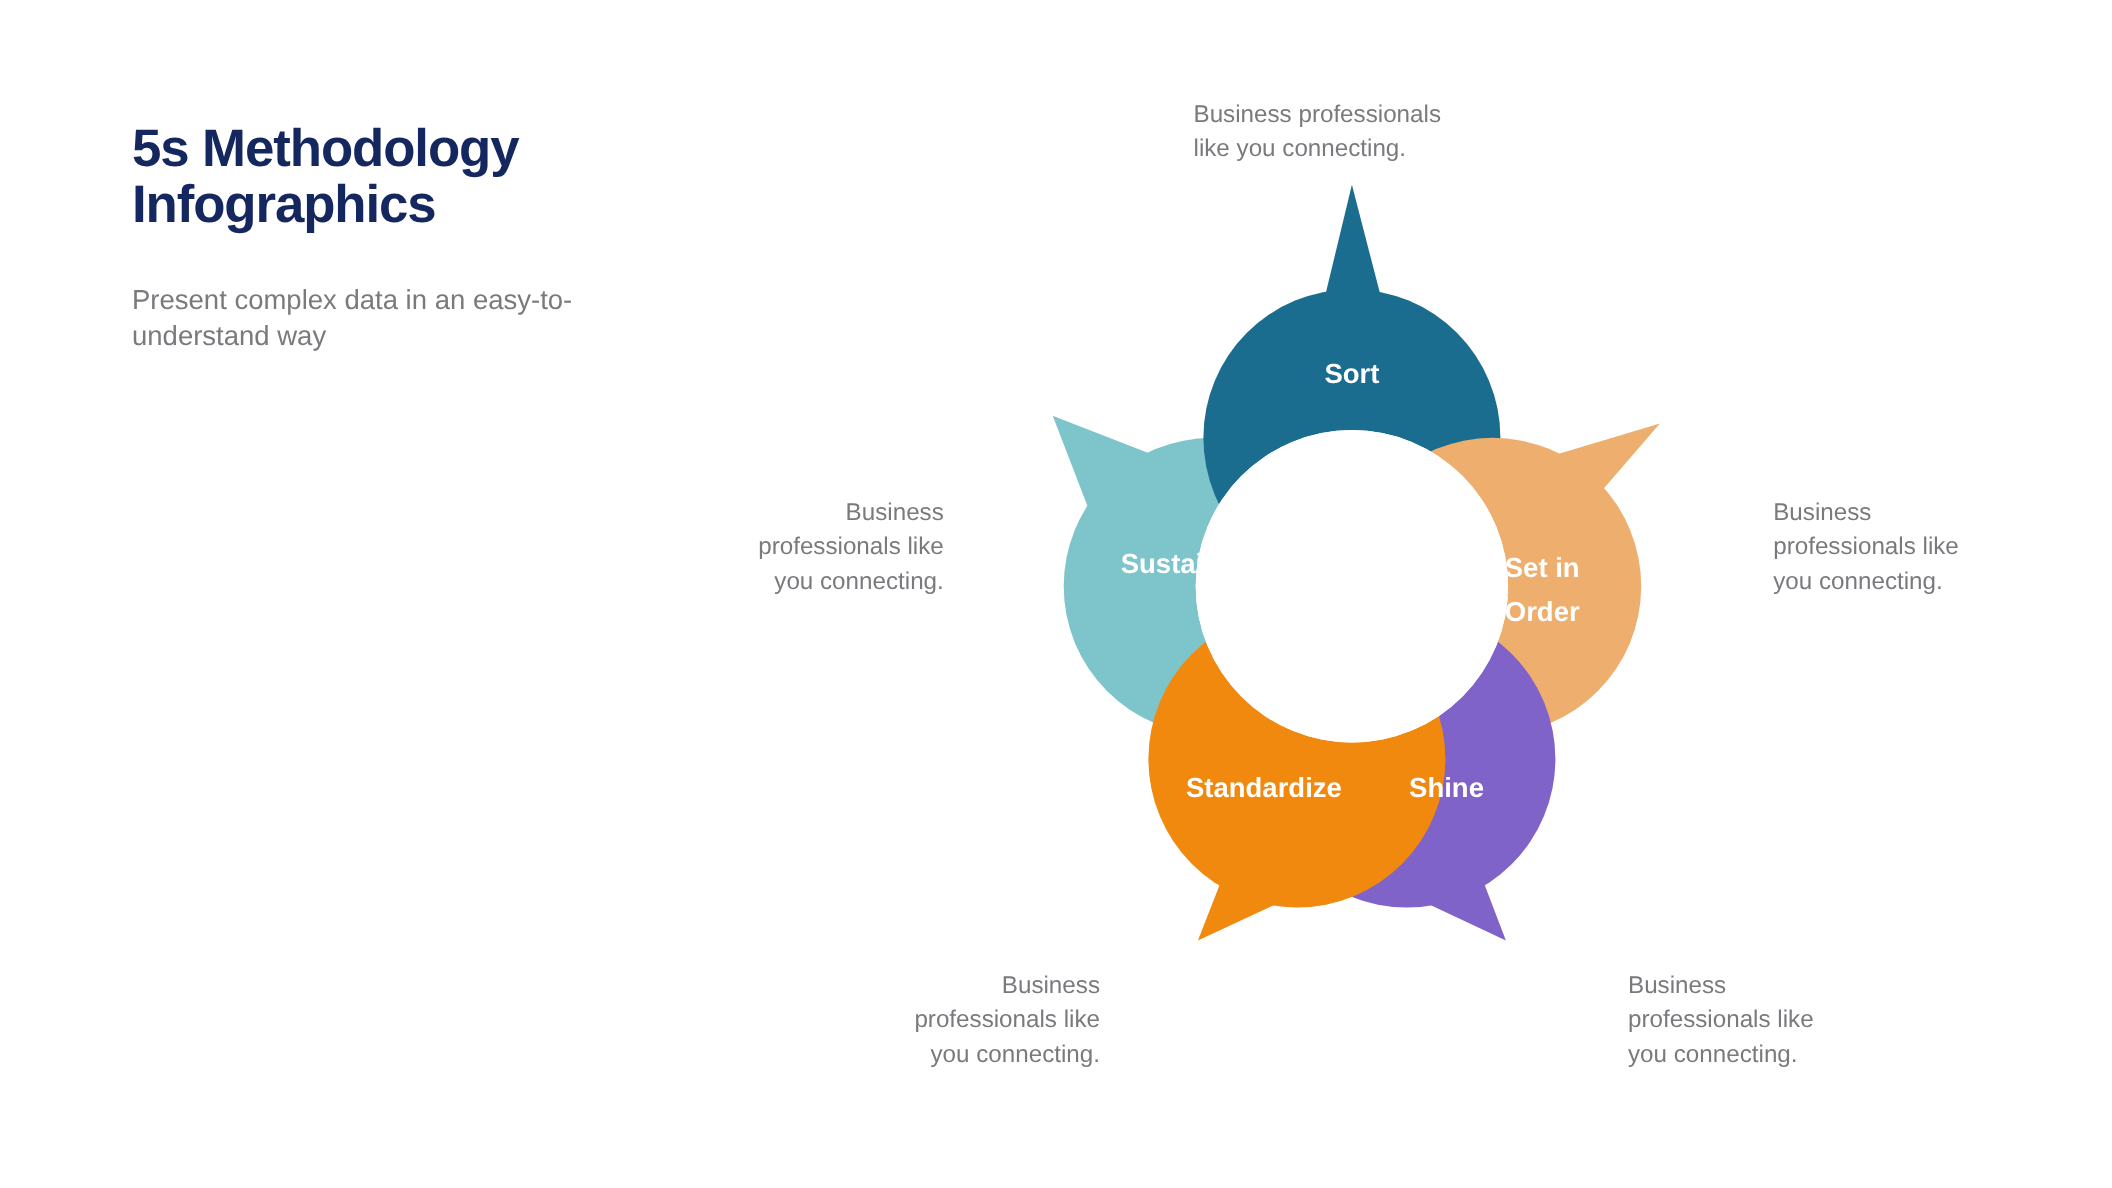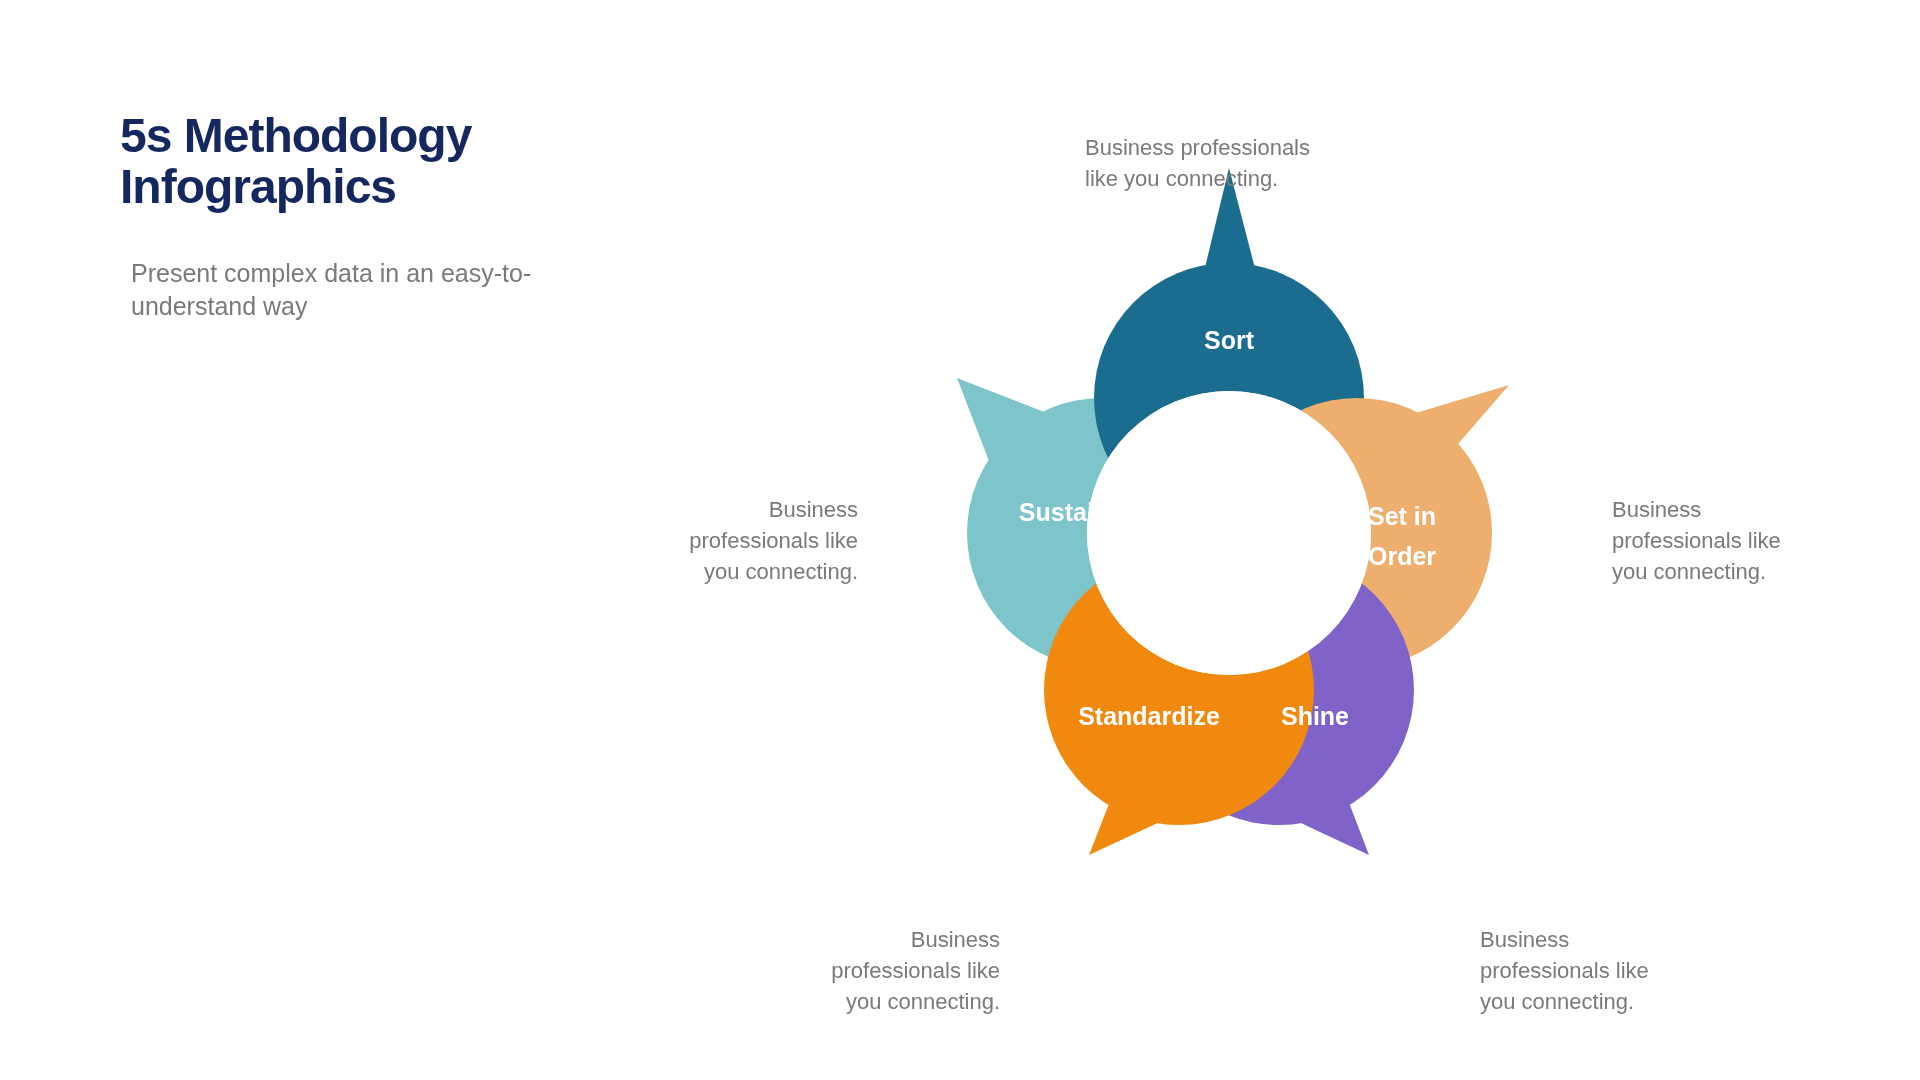--- a/index.html
+++ b/index.html
@@ -25,21 +25,21 @@
   #page-title {
     font-size: 48px;
     font-weight: bold;
     line-height: 1.07;
     letter-spacing: -1px;
     color: #14275e;
     margin: 0;
     white-space: pre-line;
   }
   #page-subtitle {
-    margin: 44px 0 0 11px;
+    margin: 44px 0 0 0;
     font-size: 25px;
     line-height: 1.32;
     color: #7a7a7e;
     width: 520px;
     white-space: pre-line;
   }
 
   
   #diagram-wrap {
     position: absolute;
@@ -65,21 +65,20 @@
     dominant-baseline: middle;
   }
 
   
   .caption {
     position: absolute;
     font-size: 22px;
     line-height: 1.42;
     color: #7a7a7e;
     white-space: pre-line;
-    margin-top: 44px;
   }
   #caption-sort       { left: 1085px; top: 88px;  width: 330px; text-align: left;  }
   #caption-setinorder { left: 1612px; top: 450px; width: 260px; text-align: left;  }
   #caption-shine      { left: 1480px; top: 880px; width: 260px; text-align: left;  }
   #caption-standardize{ left: 740px;  top: 880px; width: 260px; text-align: right; }
   #caption-sustain    { left: 598px;  top: 450px; width: 260px; text-align: right; }
 </style>
 </head>
 <body>
 

